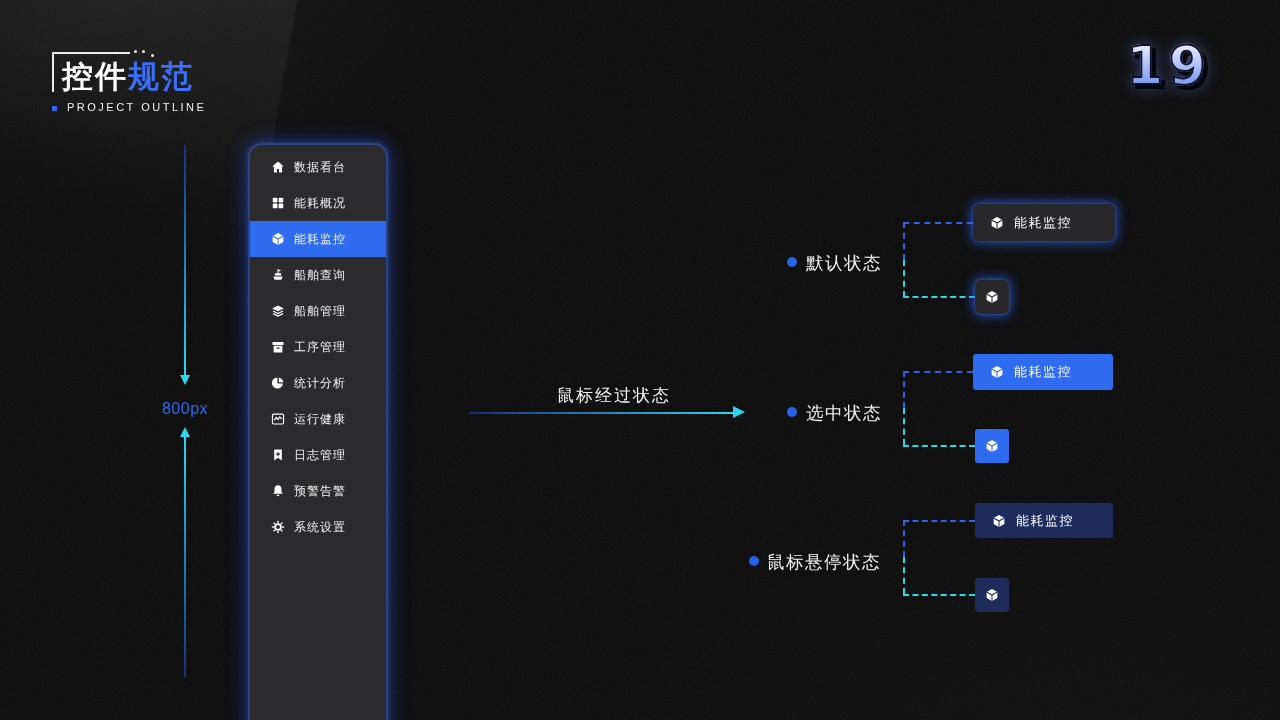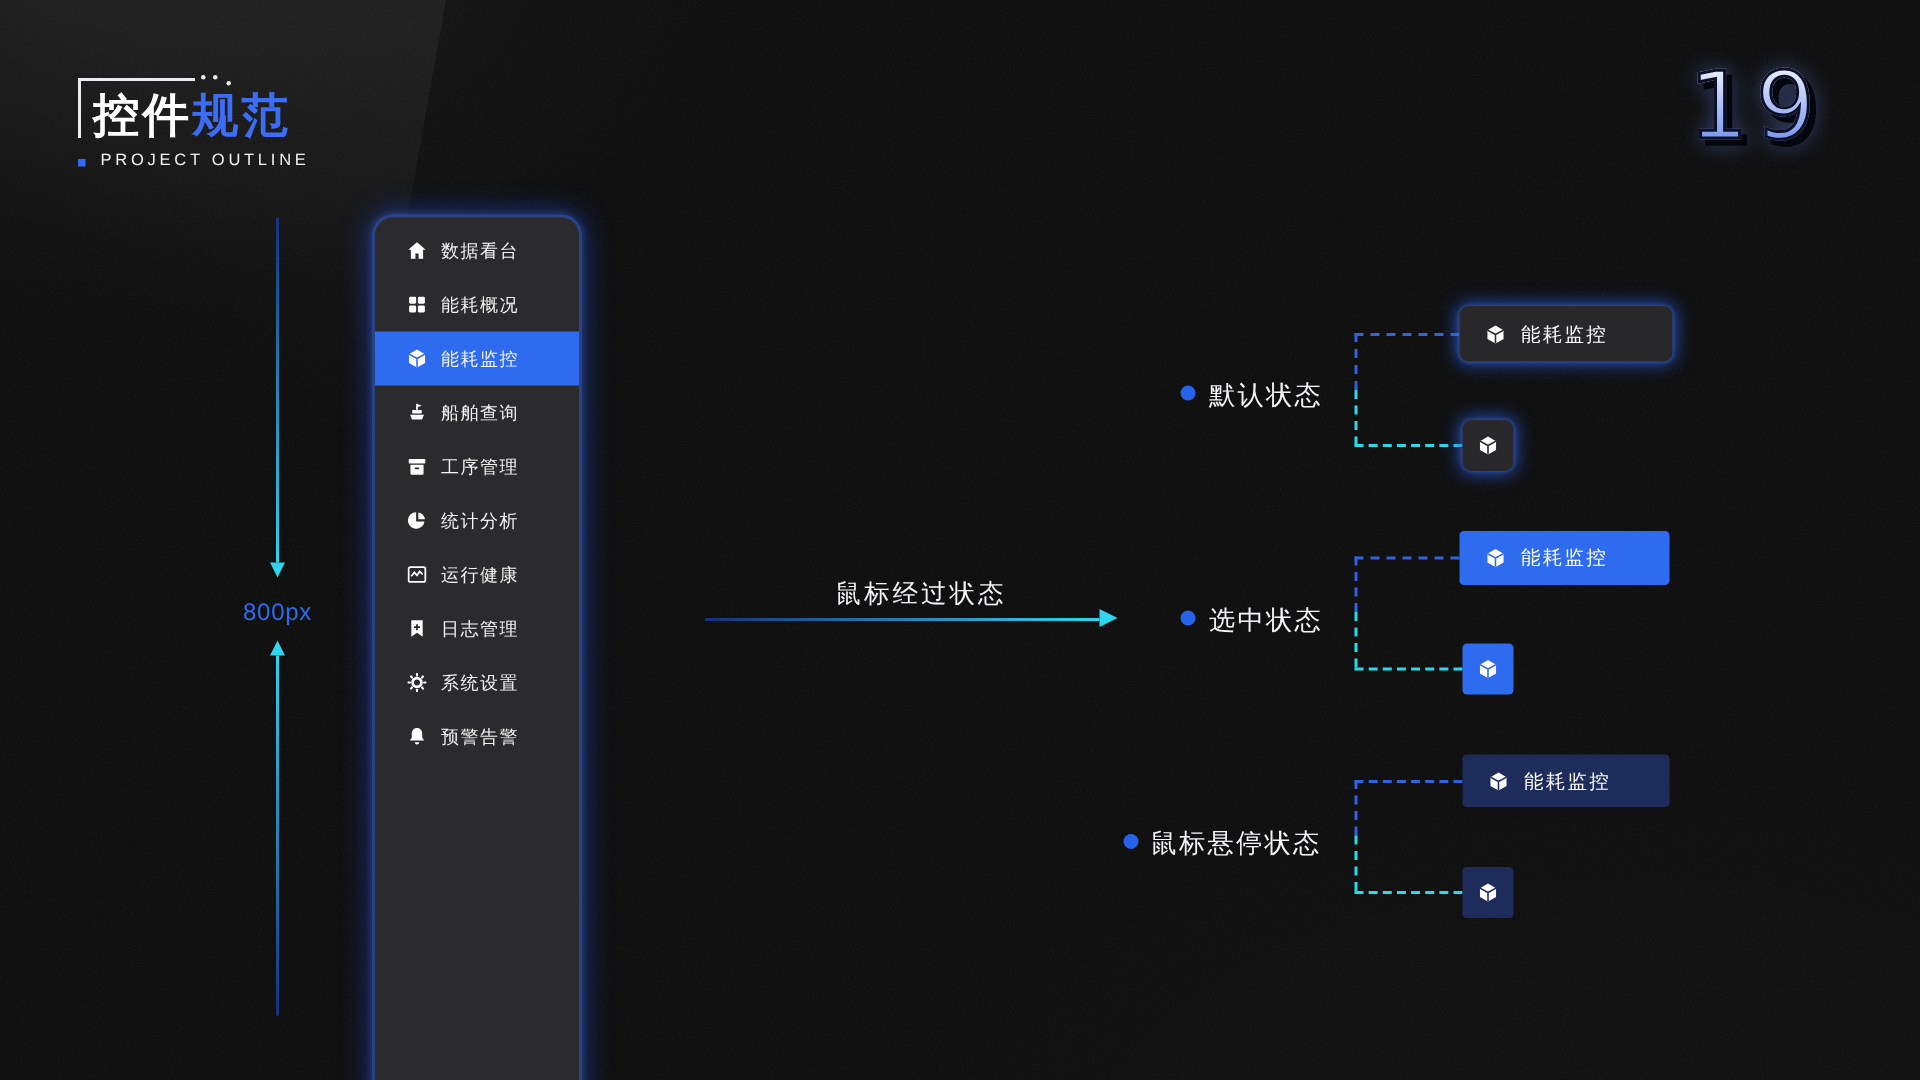--- a/index.html
+++ b/index.html
@@ -18,21 +18,21 @@
   .corner-top{position:absolute;left:52px;top:52px;width:78px;height:2px;background:#ececf0;}
   .corner-left{position:absolute;left:52px;top:52px;width:2px;height:40px;background:#ececf0;}
   .tdot{position:absolute;width:3px;height:3px;border-radius:50%;background:#ececf0;}
   .title{position:absolute;left:62px;top:56px;font-size:31px;font-weight:bold;color:#fff;
     letter-spacing:2px;font-family:"DejaVu Sans",sans-serif;text-align:center;}
   .title .blue{color:#3b6ef5;}
   .sub-dot{position:absolute;left:52px;top:106px;width:5px;height:5px;background:#2e6bee;}
   .subtitle{position:absolute;left:67px;top:101px;font-size:11px;color:#f2f2f4;letter-spacing:2.5px;}
 
   
-  .page-num{position:absolute;left:1126px;top:34px;font-size:62px;font-weight:400;letter-spacing:5px;
+  .page-num{position:absolute;left:1126px;top:34px;font-size:54px;font-weight:700;letter-spacing:5px;
     font-family:"DejaVu Sans",sans-serif;
     background:linear-gradient(180deg,#f0f4ff 12%,#a9bcf6 52%,#5d80e9 100%);
     -webkit-background-clip:text;background-clip:text;color:transparent;
     -webkit-text-stroke:2px #0c1026;
     filter:drop-shadow(4px 4px 0 #04060e) drop-shadow(0 0 7px rgba(110,145,255,.35));}
 
   
   .sidebar{position:absolute;left:248px;top:143px;width:140px;height:634px;box-sizing:border-box;
     background:#2b2b2d;border-radius:14px;border:2px solid rgba(44,86,205,.55);
     box-shadow:0 0 18px 3px rgba(34,78,220,.45),0 0 5px rgba(90,140,255,.35);
@@ -135,20 +135,30 @@
             <rect x="11" y="2" width="2" height="7"></rect>
             <path d="M13 2.6 17.5 4.2 13 5.8Z"></path>
             <rect x="6.5" y="9" width="11" height="4" rx="0.8"></rect>
             <path d="M4 14.5h16l-2.2 5.5H6.2Z"></path>
           </svg>
         </span>
         <span>船舶查询</span>
       </div>
       <div class="sb-item">
         <span class="icon">
+          <svg viewBox="0 0 24 24" width="14" height="14">
+            <path fill="#fff" d="M12 2.5 22 7.5 12 12.5 2 7.5Z"></path>
+            <path fill="none" stroke="#fff" stroke-width="2" d="M3.5 12 12 16.3 20.5 12"></path>
+            <path fill="none" stroke="#fff" stroke-width="2" d="M3.5 16.5 12 20.8 20.5 16.5"></path>
+          </svg>
+        </span>
+        <span>船舶管理</span>
+      </div>
+      <div class="sb-item">
+        <span class="icon">
           <svg viewBox="0 0 24 24" width="14" height="14" fill="#fff">
             <rect x="2.5" y="3.5" width="19" height="5" rx="1"></rect>
             <path fill-rule="evenodd" d="M4.5 10h15v10A1.5 1.5 0 0 1 18 21.5H6A1.5 1.5 0 0 1 4.5 20Zm5 3h5v2h-5Z"></path>
           </svg>
         </span>
         <span>工序管理</span>
       </div>
       <div class="sb-item">
         <span class="icon">
           <svg viewBox="0 0 24 24" width="14" height="14" fill="#fff">
@@ -167,48 +177,48 @@
         </span>
         <span>运行健康</span>
       </div>
       <div class="sb-item">
         <span class="icon">
           <svg viewBox="0 0 24 24" width="14" height="14" fill="#fff">
             <path fill-rule="evenodd" d="M5.5 2.5h13v19L12 16.8 5.5 21.5ZM11 7v2.5H8.5v2H11V14h2v-2.5h2.5v-2H13V7Z"></path>
           </svg>
         </span>
         <span>日志管理</span>
+      </div>
+      <div class="sb-item">
+        <span class="icon">
+          <svg viewBox="0 0 24 24" width="14" height="14" fill="#fff">
+            <path d="M12 2.2C8.2 2.2 6 5 6 8.8v4.7l-2.2 3h16.4L18 13.5V8.8C18 5 15.8 2.2 12 2.2Z"></path>
+            <path d="M9.5 18.5a2.5 2.5 0 0 0 5 0Z"></path>
+          </svg>
+        </span>
+        <span>预警告警</span>
       </div>
       <div class="sb-item">
         <span class="icon">
           <svg viewBox="0 0 24 24" width="14" height="14" fill="#fff">
             <g>
               <rect x="10.8" y="1.2" width="2.4" height="3.8" rx="0.8"></rect>
               <rect x="10.8" y="1.2" width="2.4" height="3.8" rx="0.8" transform="rotate(45 12 12)"></rect>
               <rect x="10.8" y="1.2" width="2.4" height="3.8" rx="0.8" transform="rotate(90 12 12)"></rect>
               <rect x="10.8" y="1.2" width="2.4" height="3.8" rx="0.8" transform="rotate(135 12 12)"></rect>
               <rect x="10.8" y="1.2" width="2.4" height="3.8" rx="0.8" transform="rotate(180 12 12)"></rect>
               <rect x="10.8" y="1.2" width="2.4" height="3.8" rx="0.8" transform="rotate(225 12 12)"></rect>
               <rect x="10.8" y="1.2" width="2.4" height="3.8" rx="0.8" transform="rotate(270 12 12)"></rect>
               <rect x="10.8" y="1.2" width="2.4" height="3.8" rx="0.8" transform="rotate(315 12 12)"></rect>
             </g>
             <circle cx="12" cy="12" r="5" fill="none" stroke="#fff" stroke-width="3.2"></circle>
           </svg>
         </span>
         <span>系统设置</span>
       </div>
-      <div class="sb-item">
-        <span class="icon">
-          <svg viewBox="0 0 24 24" width="14" height="14" fill="#fff">
-            <path d="M12 2.2C8.2 2.2 6 5 6 8.8v4.7l-2.2 3h16.4L18 13.5V8.8C18 5 15.8 2.2 12 2.2Z"></path>
-            <path d="M9.5 18.5a2.5 2.5 0 0 0 5 0Z"></path>
-          </svg>
-        </span>
-        <span>预警告警</span>
-      </div>
     </div>
 
   <div class="mseg top"></div>
   <div class="arr down"></div>
   <div class="mlabel">800px</div>
   <div class="arr up"></div>
   <div class="mseg bottom"></div>
 
   <div class="h-label">鼠标经过状态</div>
   <div class="h-line"></div>

